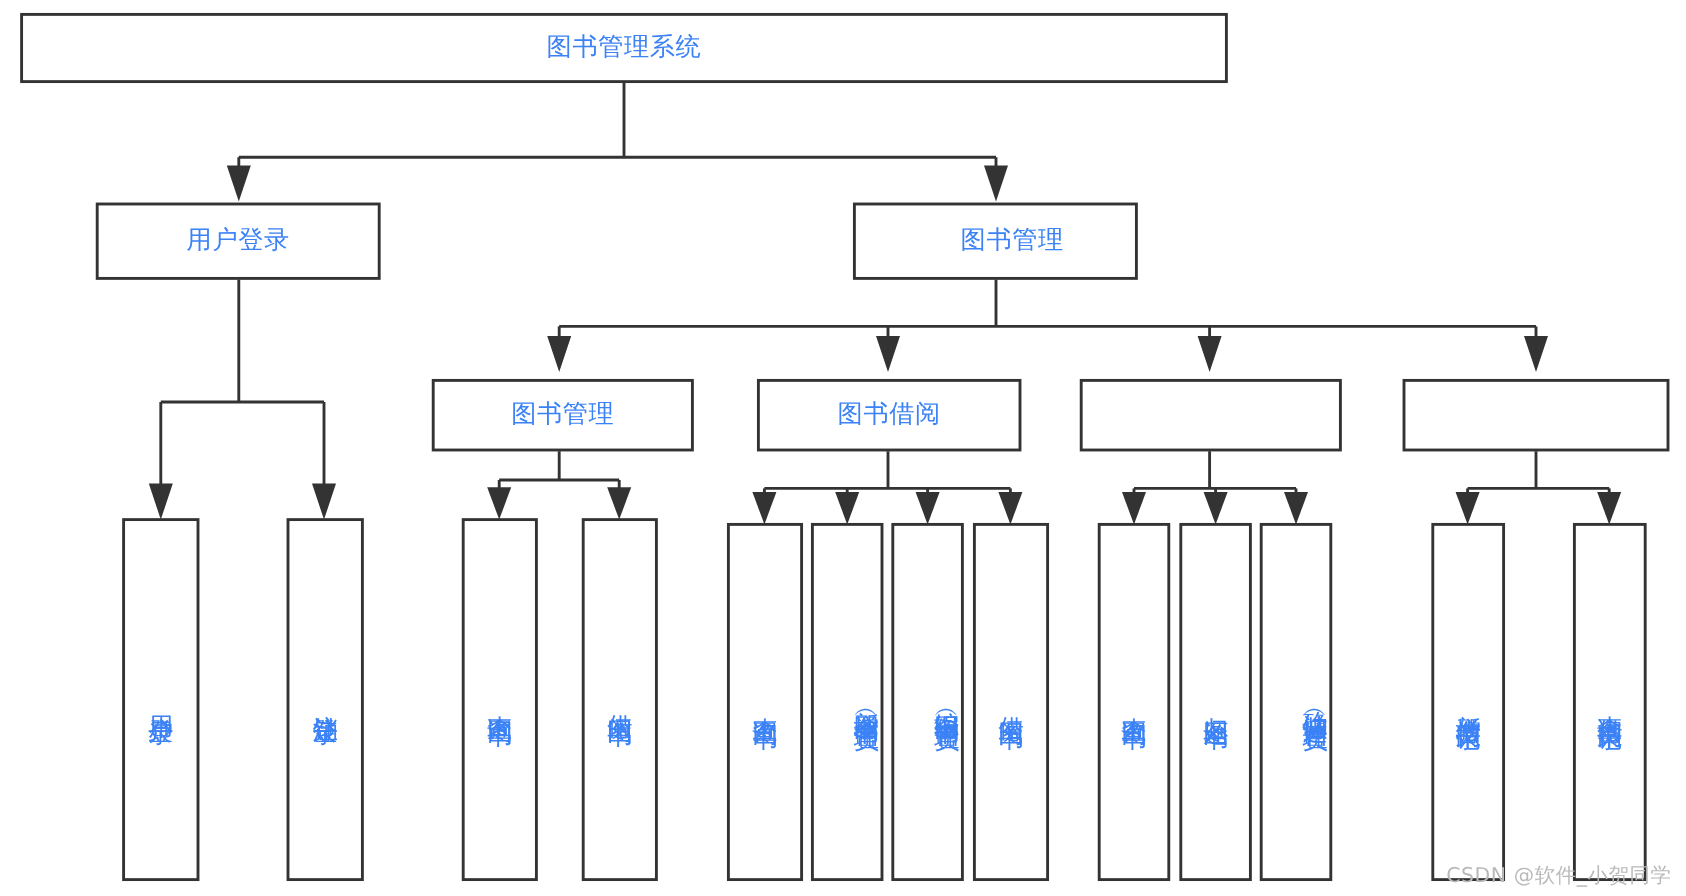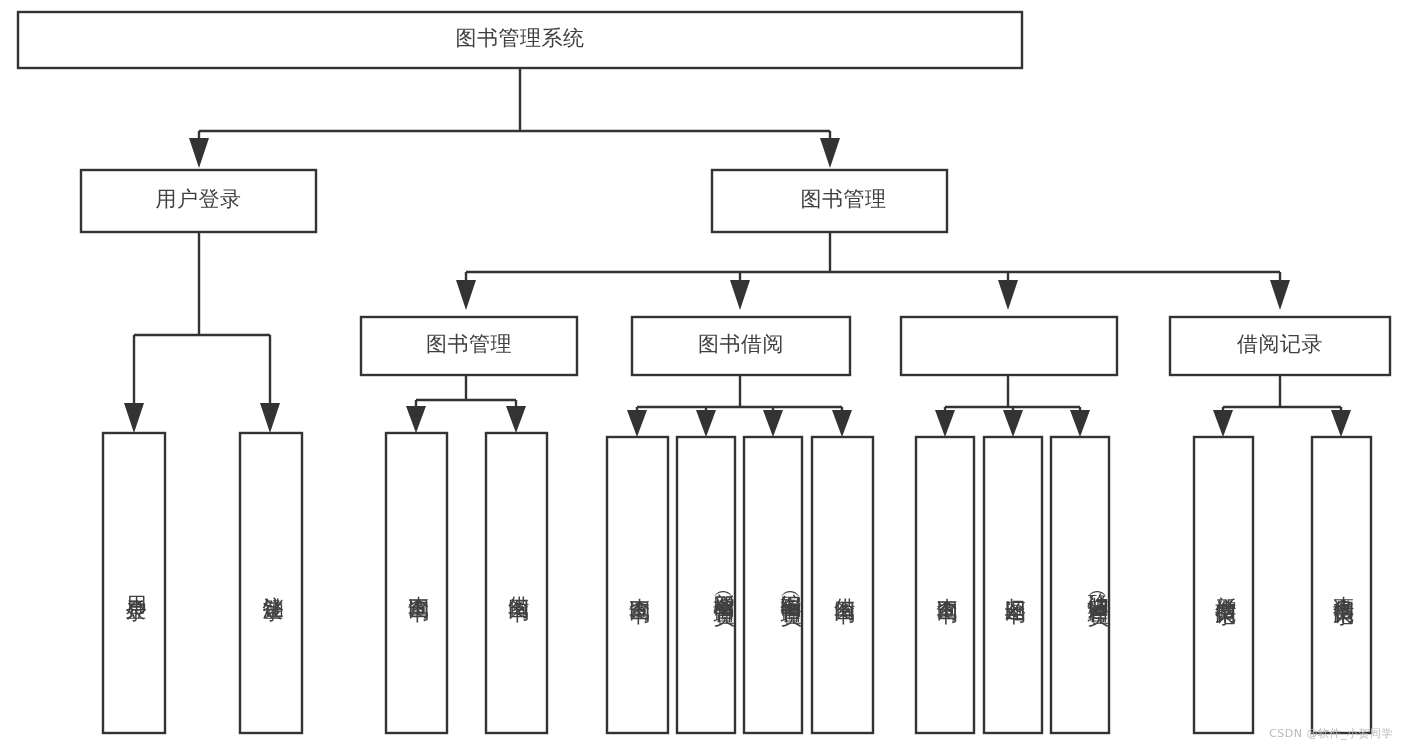--- a/index.html
+++ b/index.html
@@ -38,22 +38,22 @@
   }
   .arrow-head {
     fill: #333333;
     stroke: none;
   }
   .node-label {
     position: absolute;
     display: flex;
     align-items: center;
     justify-content: center;
-    color: #404040;
-    font-family: Liberation Mono, monospace;
+    color: #3b82f6;
+    font-family: Liberation Serif, serif;
     pointer-events: none;
     box-sizing: border-box;
   }
   .node-label.horizontal {
     font-size: 21px;
     letter-spacing: 0.5px;
     line-height: 1.2;
     white-space: nowrap;
   }
   .node-label.vertical {
@@ -63,21 +63,21 @@
     letter-spacing: 2px;
     line-height: 1.25;
     white-space: nowrap;
     align-items: center;
     justify-content: center;
   }
   .watermark {
     position: absolute;
     right: 12px;
     bottom: 6px;
-    font-size: 11px;
+    font-size: 17px;
     color: #b9b9b9;
     font-family: "DejaVu Sans", "Liberation Sans", sans-serif;
     letter-spacing: 0.5px;
     white-space: nowrap;
   }
 </style>
 </head>
 <body>
 
 <div id="diagram-canvas">
@@ -186,21 +186,20 @@
     <rect class="node-box" x="1312" y="437" width="59" height="296"></rect>
   </svg>
 
   <div class="node-label horizontal" style="left:18px; top:12px; width:1004px; height:56px;">图书管理系统</div>
 
   <div class="node-label horizontal" style="left:81px; top:170px; width:235px; height:62px;">用户登录</div>
   <div class="node-label horizontal" style="left:712px; top:170px; width:219px; height:62px;padding-left:44px;">图书管理</div>
 
   <div class="node-label horizontal" style="left:361px; top:317px; width:216px; height:58px;">图书管理</div>
   <div class="node-label horizontal" style="left:632px; top:317px; width:218px; height:58px;">图书借阅</div>
-  <div class="node-label horizontal" style="left:1170px; top:317px; width:220px; height:58px;">借阅记录</div>
 
   <div class="node-label vertical" style="left:103px; top:433px; width:62px; height:300px;">用户登录</div>
   <div class="node-label vertical" style="left:240px; top:433px; width:62px; height:300px;">注销登录</div>
 
   <div class="node-label vertical" style="left:386px; top:433px; width:61px; height:300px;">查询图书</div>
   <div class="node-label vertical" style="left:486px; top:433px; width:61px; height:300px;">借阅图书</div>
 
   <div class="node-label vertical" style="left:607px; top:437px; width:61px; height:296px;">查询图书</div>
   <div class="node-label vertical" style="left:677px; top:437px; width:58px; height:296px; align-items:flex-start;">新增图书（管理员）</div>
   <div class="node-label vertical" style="left:744px; top:437px; width:58px; height:296px; align-items:flex-start;">编辑图书（管理员）</div>

